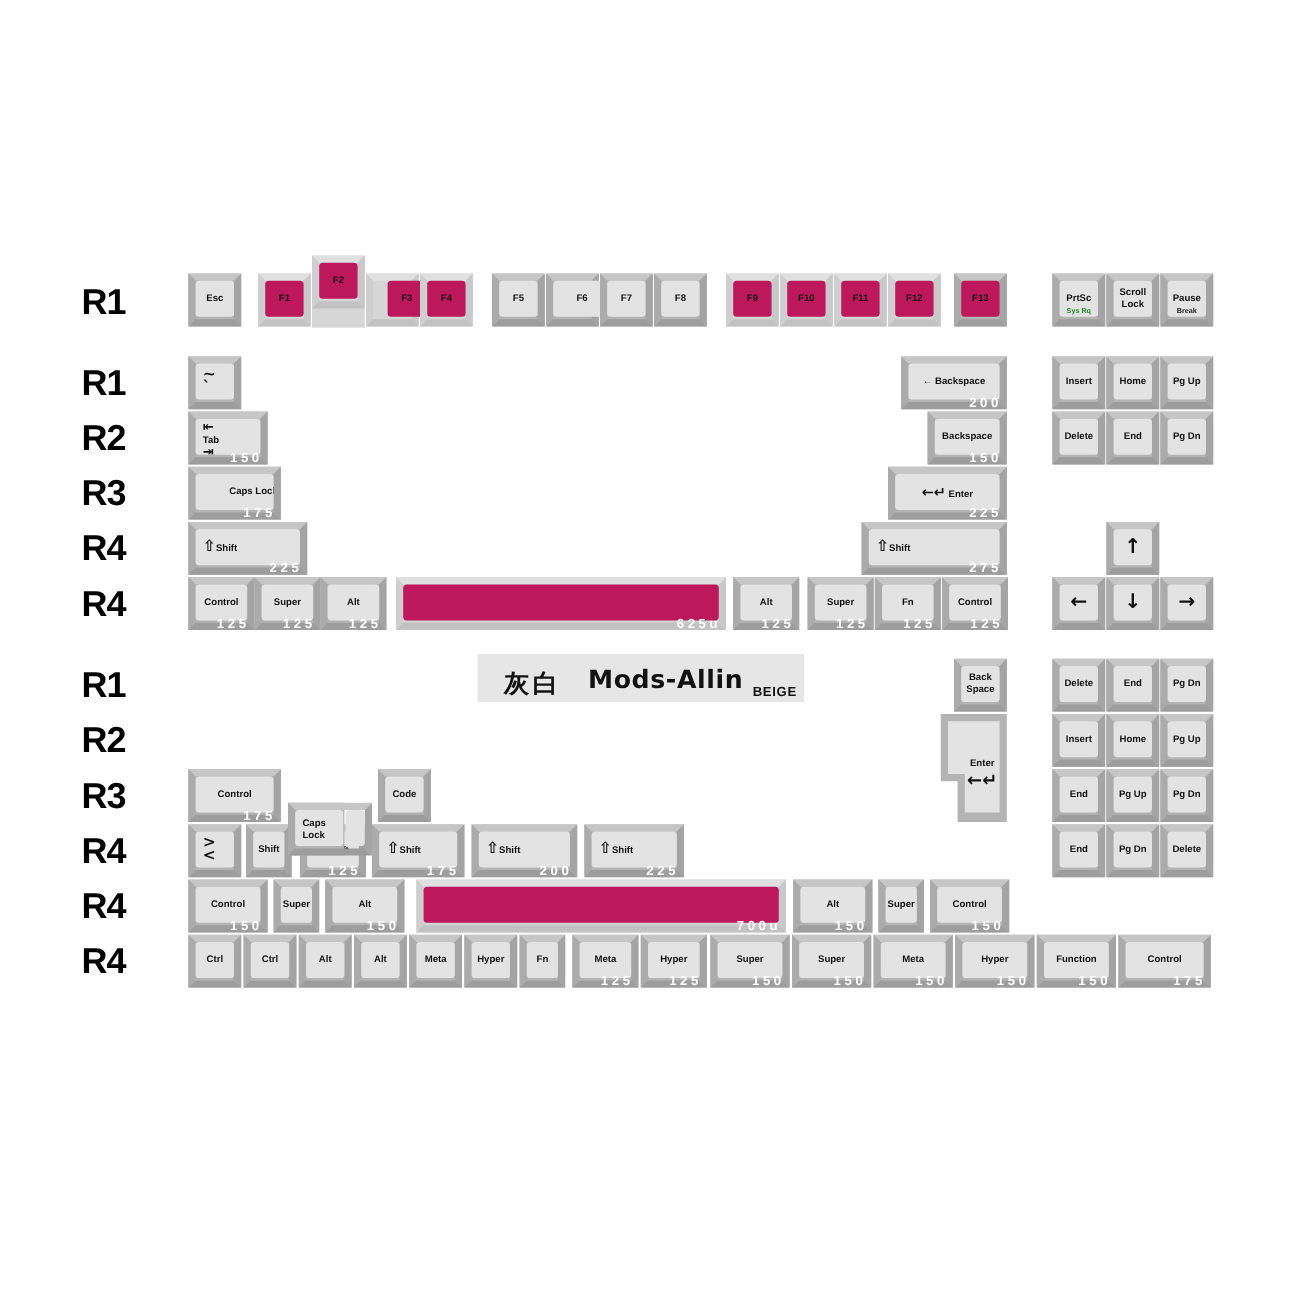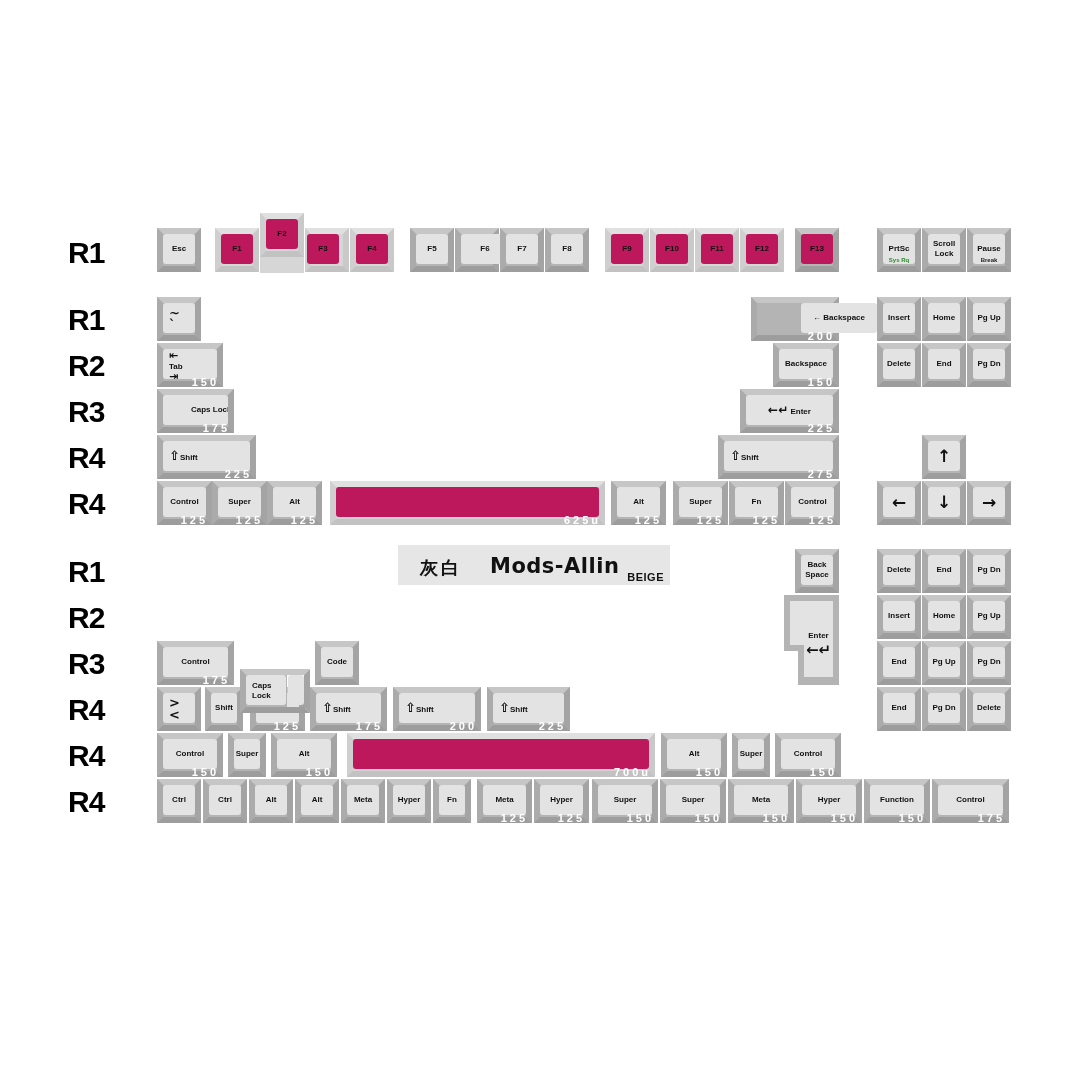--- a/index.html
+++ b/index.html
@@ -86,21 +86,21 @@
   
   #badge{
     position:absolute;
     background:#e6e6e6;
     box-sizing:border-box;
   }
   #badge .cn{
     position:absolute;
     font-family:"DejaVu Serif","Liberation Serif",serif;
     font-weight:bold;
-    font-size:18px;
+    font-size:21px;
     color:#111;
     letter-spacing:3px;
   }
   #badge .name{
     position:absolute;
     font-family:"DejaVu Sans",sans-serif;
     font-size:21px;
     font-weight:bold;
     color:#111;
     letter-spacing:0.5px;
@@ -172,21 +172,21 @@
         </div>
       </div>
     </div>
     <div class="kc lt" style="left: 305px; top: 228px; width: 44px; height: 44px;">
       <svg class="shape" width="44" height="44" viewBox="0 0 44 44">
         <polygon points="0,0 44,0 38,6 6,6" fill="#e0e0e0"></polygon>
         <polygon points="0,0 6,6 6,38 0,44" fill="#cfcfcf"></polygon>
         <polygon points="44,0 44,44 38,38 38,6" fill="#c9c9c9"></polygon>
         <polygon points="0,44 6,38 38,38 44,44" fill="#c2c2c2"></polygon>
       </svg>
-      <div class="top white" style="left: 2px; top: 6px; width: 32px; height: 30px;">
+      <div class="top white" style="left: 18px; top: 6px; width: 32px; height: 30px;">
         <div class="legend" style="top: 10px;">
           <div>F3</div>
         </div>
       </div>
     </div>
     <div class="kc lt" style="left: 350px; top: 228px; width: 44px; height: 44px;">
       <svg class="shape" width="44" height="44" viewBox="0 0 44 44">
         <polygon points="0,0 44,0 38,6 6,6" fill="#e0e0e0"></polygon>
         <polygon points="0,0 6,6 6,38 0,44" fill="#cfcfcf"></polygon>
         <polygon points="44,0 44,44 38,38 38,6" fill="#c9c9c9"></polygon>
@@ -371,21 +371,21 @@
         </div>
       </div>
     </div>
     <div class="kc" style="left: 751px; top: 297px; width: 88px; height: 44px;">
       <svg class="shape" width="88" height="44" viewBox="0 0 88 44">
         <polygon points="0,0 88,0 82,6 6,6" fill="#c6c6c6"></polygon>
         <polygon points="0,0 6,6 6,38 0,44" fill="#ababab"></polygon>
         <polygon points="88,0 88,44 82,38 82,6" fill="#a4a4a4"></polygon>
         <polygon points="0,44 6,38 82,38 88,44" fill="#9d9d9d"></polygon>
       </svg>
-      <div class="top" style="left: 6px; top: 6px; width: 76px; height: 30px; margin-left: 44px;">
+      <div class="top" style="left: 6px; top: 6px; width: 76px; height: 30px;">
         <div class="legend" style="top: 10px;">
           <div>← Backspace</div>
         </div>
       </div>
       <div class="size">200</div>
     </div>
     <div class="kc" style="left: 877px; top: 297px; width: 44px; height: 44px;">
       <svg class="shape" width="44" height="44" viewBox="0 0 44 44">
         <polygon points="0,0 44,0 38,6 6,6" fill="#c6c6c6"></polygon>
         <polygon points="0,0 6,6 6,38 0,44" fill="#ababab"></polygon>

